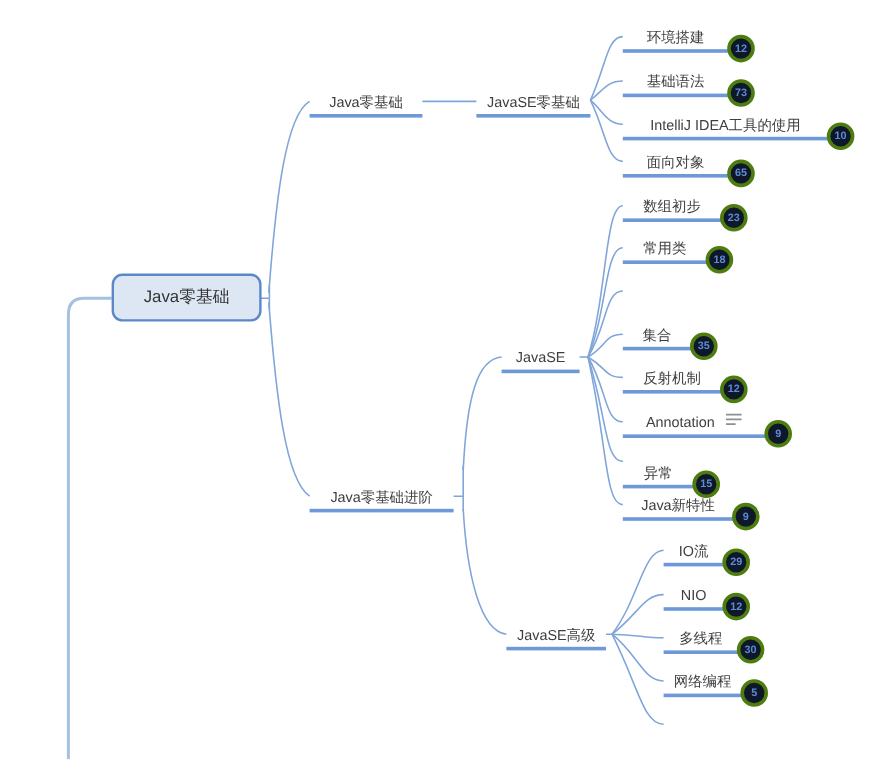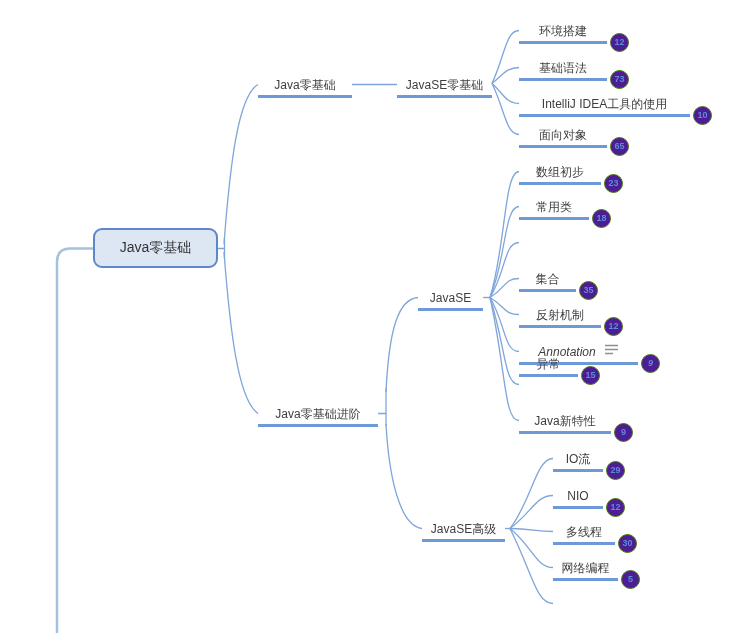--- a/index.html
+++ b/index.html
@@ -15,22 +15,22 @@
 
   .topic {
     position:absolute; height:18px; line-height:17px; font-size:12px;
     border-bottom:3px solid #6d99d8; text-align:center; white-space:nowrap;
     box-sizing:content-box;
     margin-top:12px;
   }
   .topic .lbl { display:inline-block; vertical-align:top; }
   .badge {
     position:absolute; right:-22px; bottom:-11px;
-    width:17px; height:17px; border:1px solid #4d7c0f; border-radius:50%;
-    background:#4c1d95; color:#5c8cd5; font-size:9px; line-height:17px;
+    width:17px; height:17px; border:3px solid #4d7c0f; border-radius:50%;
+    background:#0f172a; color:#5c8cd5; font-size:9px; line-height:17px;
     text-align:center; font-weight:bold;
   }
   .root-node {
     position:absolute; left:93px; top:228px; width:121px; height:36px;
     background:#dde7f4; border:2px solid #5c87c9; border-radius:9px;
     display:flex; align-items:center; justify-content:center;
     font-size:14px; color:#333333;
   }
   .notes-icon { display:inline-block; width:15px; height:11px; margin-left:8px; vertical-align:1px; }
 </style>
@@ -122,27 +122,27 @@
     <span class="badge">18</span>
   </div>
   <div class="topic" style="left:519px; top:259px; width:57px;">
     <span class="lbl">集合</span>
     <span class="badge">35</span>
   </div>
   <div class="topic" style="left:519px; top:295px; width:82px;">
     <span class="lbl">反射机制</span>
     <span class="badge">12</span>
   </div>
-  <div class="topic" style="left:519px; top:332px; width:119px;font-style:italic;">
+  <div class="topic" style="left:519px; top:332px; width:119px;">
     <span class="lbl">Annotation</span><svg class="notes-icon" viewBox="0 0 15 11">
         <path d="M1 1.5 H14 M1 5.5 H14 M1 9.5 H9" stroke="#8f8f8f" stroke-width="1.4" fill="none"></path>
       </svg>
     <span class="badge">9</span>
   </div>
-  <div class="topic" style="left:519px; top:344px; width:59px;">
+  <div class="topic" style="left:519px; top:374px; width:59px;">
     <span class="lbl">异常</span>
     <span class="badge">15</span>
   </div>
   <div class="topic" style="left:519px; top:401px; width:92px;">
     <span class="lbl">Java新特性</span>
     <span class="badge">9</span>
   </div>
 
   <div class="topic" style="left:553px; top:439px; width:50px;">
     <span class="lbl">IO流</span>

